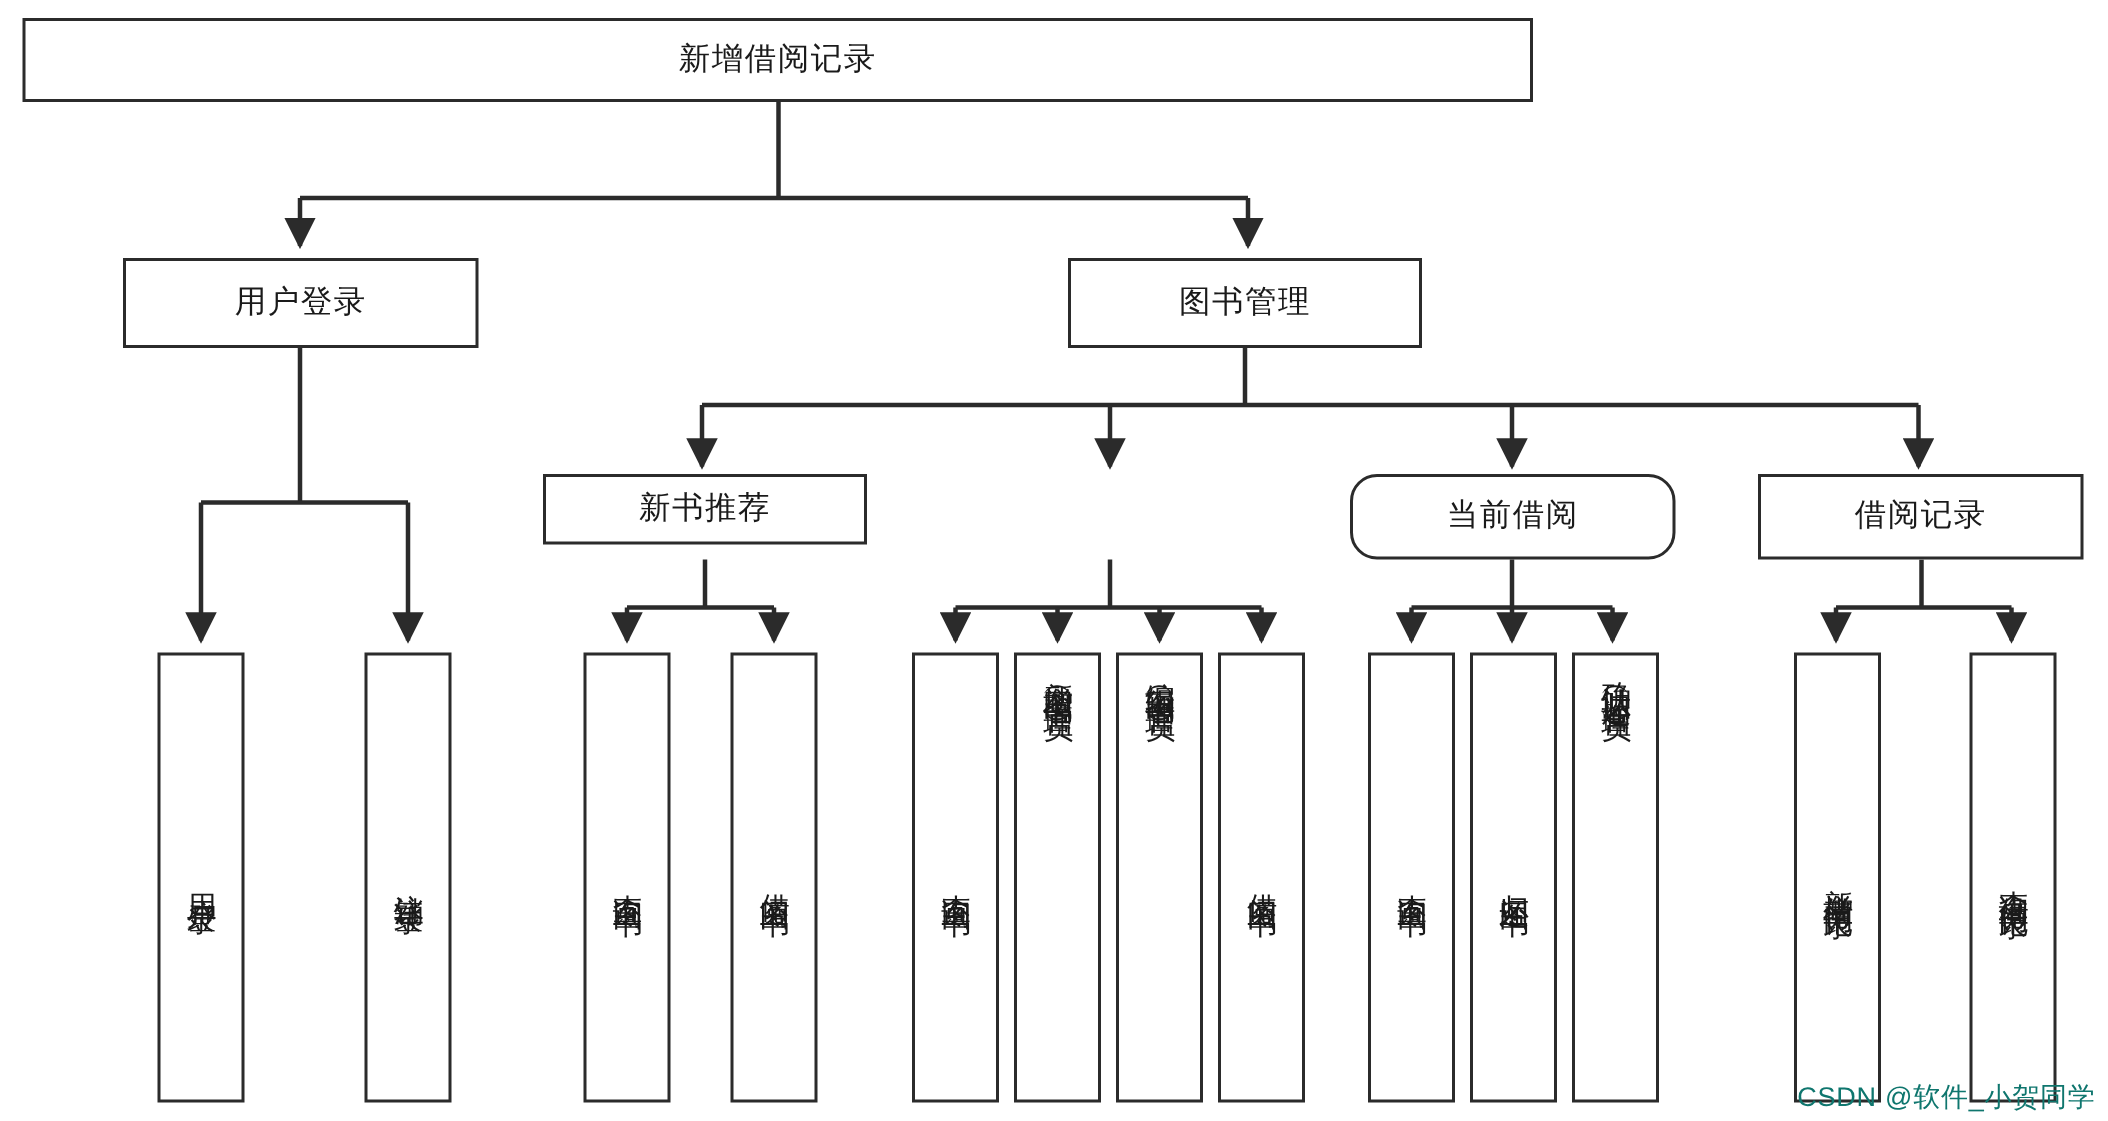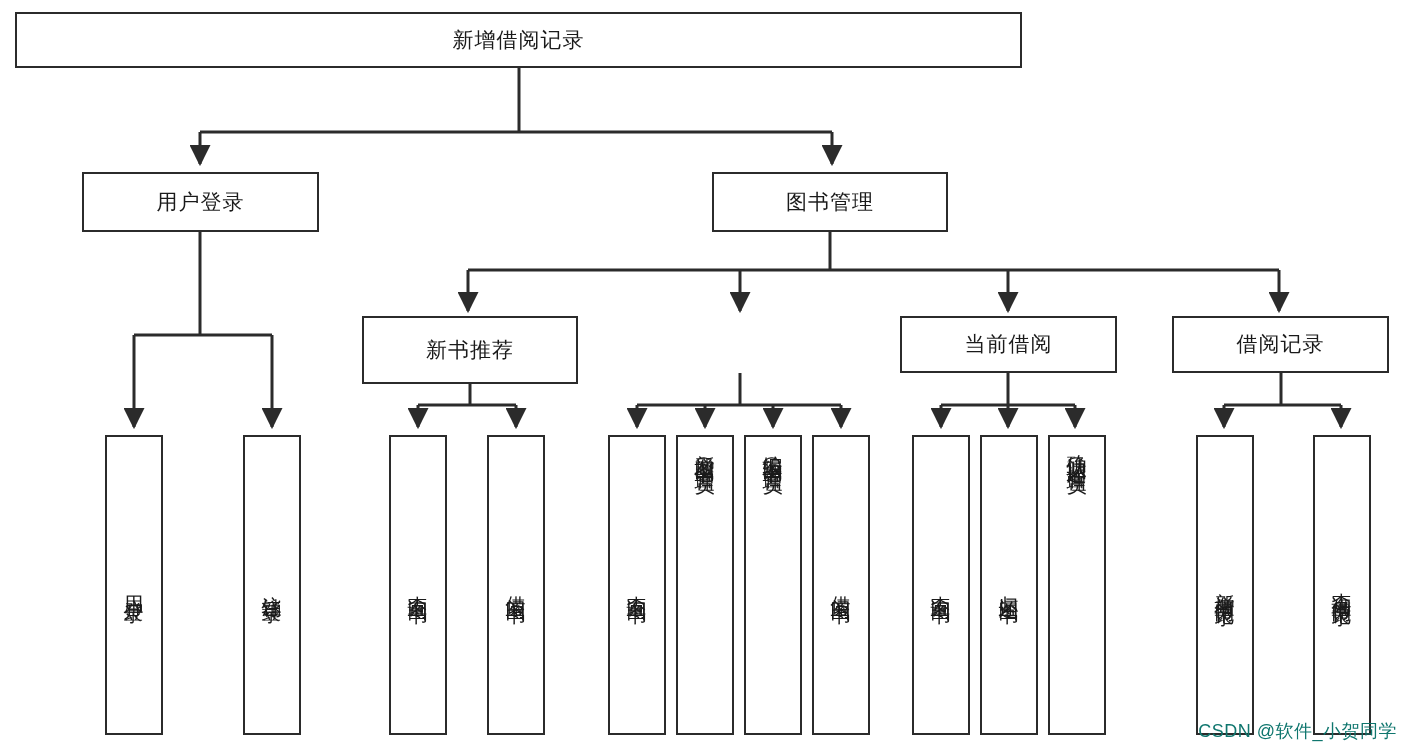--- a/index.html
+++ b/index.html
@@ -132,26 +132,26 @@
   </div>
 
   <div class="node" style="left:82px; top:172px; width:237px; height:60px;">
     <span class="lbl">用户登录</span>
   </div>
 
   <div class="node" style="left:712px; top:172px; width:236px; height:60px;align-items:center;">
     <span class="lbl">图书管理</span>
   </div>
 
-  <div class="node" style="left:362px; top:316px; width:216px; height:68px;">
+  <div class="node" style="left:362px; top:316px; width:216px; height:47px;">
     <span class="lbl">新书推荐</span>
   </div>
 
 
-  <div class="node" style="left:900px; top:316px; width:217px; height:57px;">
+  <div class="node" style="left:900px; top:316px; width:217px; height:57px;border-radius:18px;">
     <span class="lbl">当前借阅</span>
   </div>
 
   <div class="node" style="left:1172px; top:316px; width:217px; height:57px;">
     <span class="lbl">借阅记录</span>
   </div>
 
   <div class="node leaf vcenter" style="left:105px; top:435px; width:58px; height:300px;">
     <span class="lbl">用户登录</span>
   </div>

